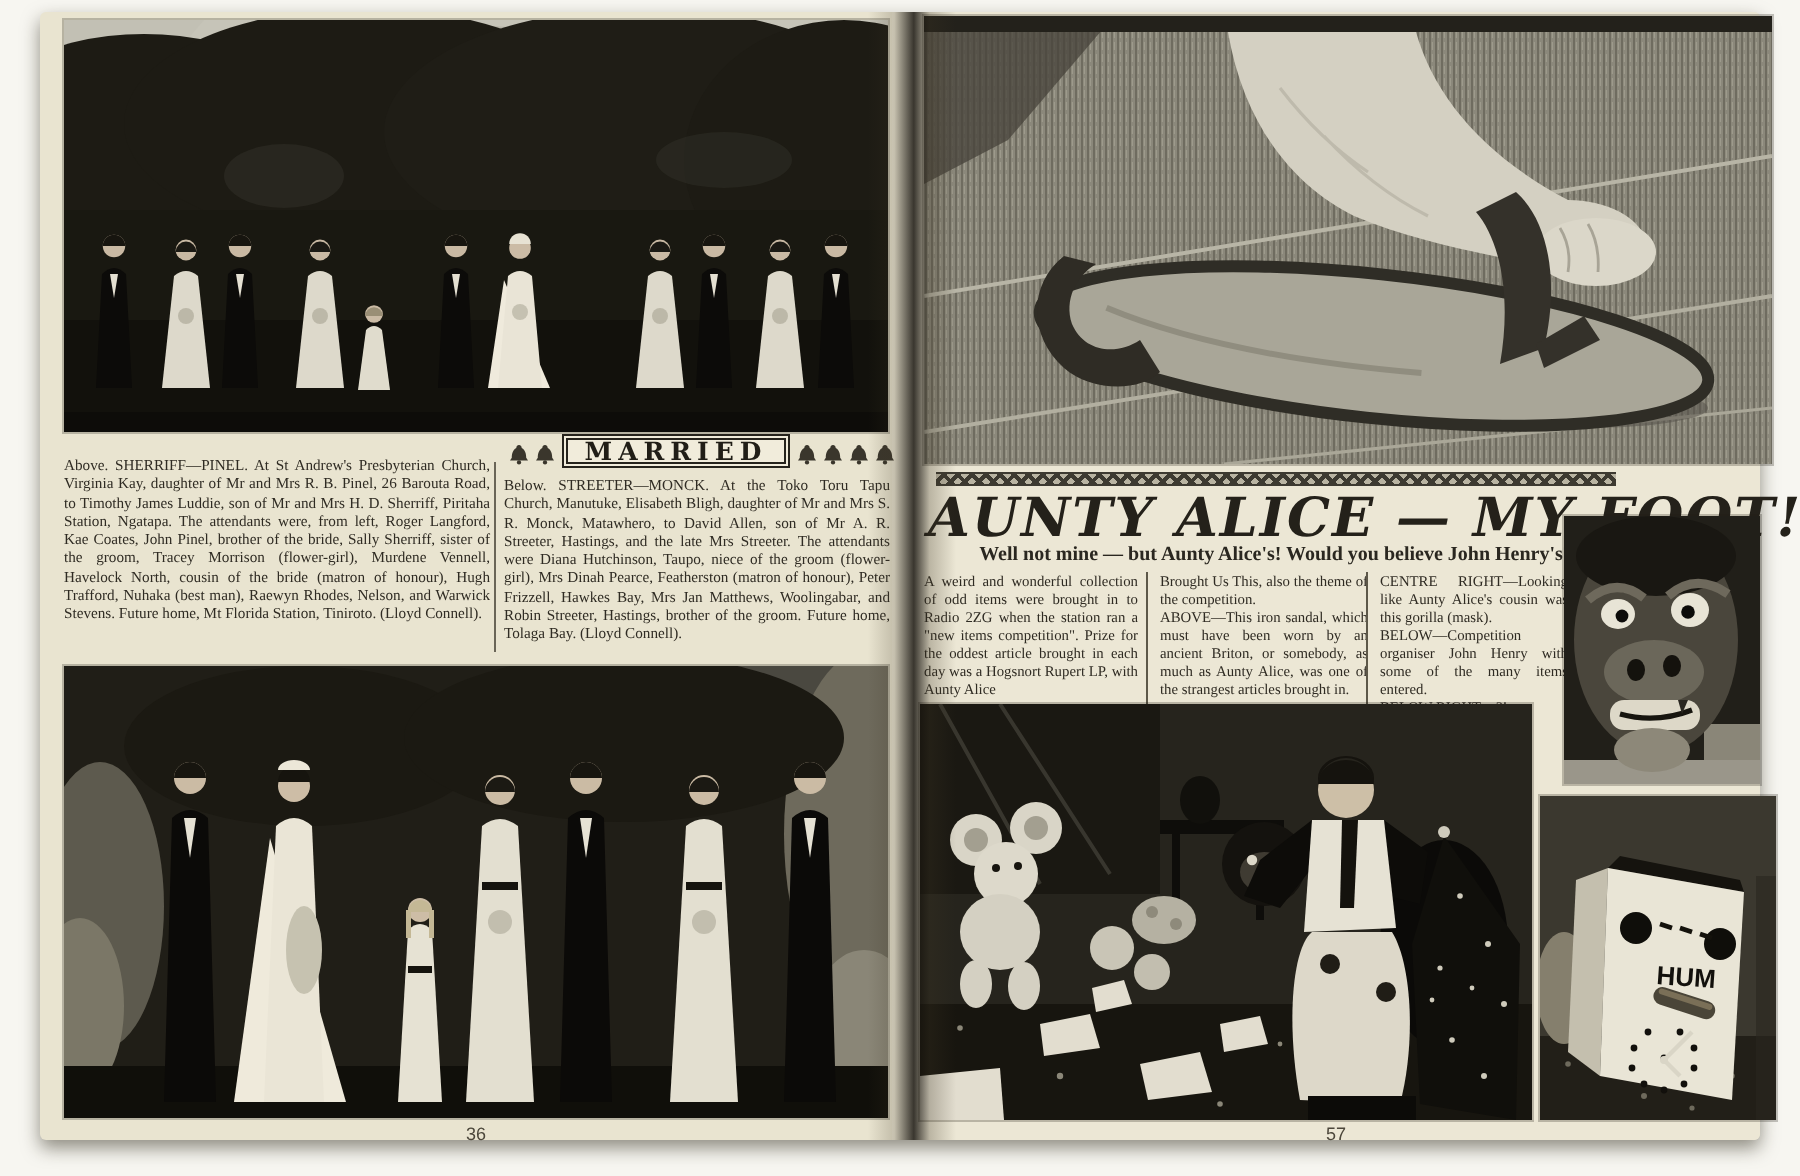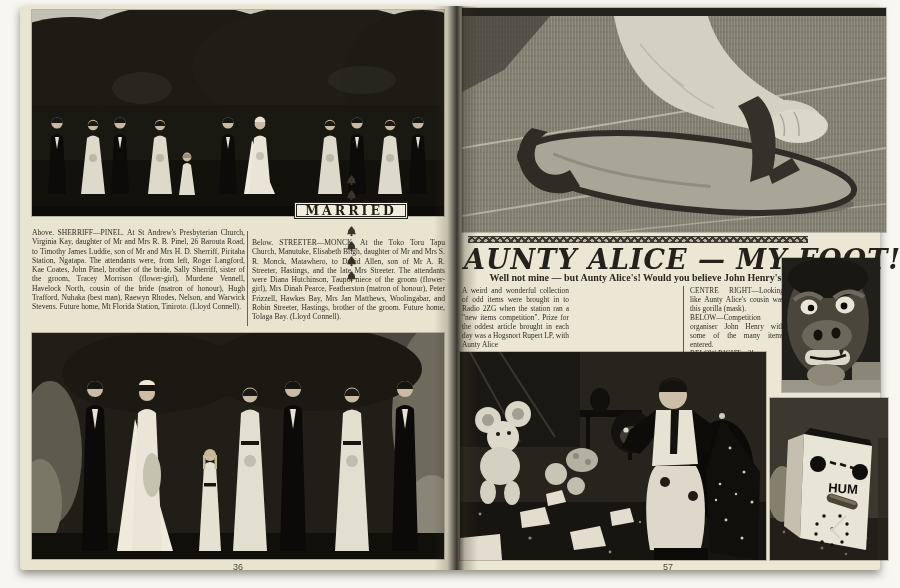--- a/index.html
+++ b/index.html
@@ -87,21 +87,21 @@
       <use href="#p1woman" x="298"></use>
           <use href="#p1man" x="325"></use>
           <use href="#p1woman" x="358"></use>
           <use href="#p1man" x="386"></use>
     </svg>
   </div>
 
   <div class="caption" style="left:12px;top:222px;width:213px;height:100px;">Above. SHERRIFF—PINEL. At St Andrew's Presbyterian Church, Virginia Kay, daughter of Mr and Mrs R. B. Pinel, 26 Barouta Road, to Timothy James Luddie, son of Mr and Mrs H. D. Sherriff, Piritaha Station, Ngatapa. The attendants were, from left, Roger Langford, Kae Coates, John Pinel, brother of the bride, Sally Sherriff, sister of the groom, Tracey Morrison (flower-girl), Murdene Vennell, Havelock North, cousin of the bride (matron of honour), Hugh Trafford, Nuhaka (best man), Raewyn Rhodes, Nelson, and Warwick Stevens. Future home, Mt Florida Station, Tiniroto. (Lloyd Connell).</div>
   <div class="vrule" style="left:227px;top:225px;height:95px;"></div>
 
-  <div class="banner-row" style="left:228px;top:212px;width:206px;height:15px;flex-direction:column;">
+  <div class="banner-row" style="left:228px;top:212px;width:206px;height:15px;">
     <span class="bell"><svg viewBox="0 0 10 11" width="9" height="11">
             <path d="M5 0 C6 0 6.5 .8 6.5 1.6 C8.5 2.6 9 5 9 7 L10 8.5 L0 8.5 L1 7 C1 5 1.5 2.6 3.5 1.6 C3.5 .8 4 0 5 0 Z" fill="#3a362c"></path>
             <circle cx="5" cy="9.6" r="1.2" fill="#3a362c"></circle>
           </svg></span>
     <span class="bell"><svg viewBox="0 0 10 11" width="9" height="11">
             <path d="M5 0 C6 0 6.5 .8 6.5 1.6 C8.5 2.6 9 5 9 7 L10 8.5 L0 8.5 L1 7 C1 5 1.5 2.6 3.5 1.6 C3.5 .8 4 0 5 0 Z" fill="#3a362c"></path>
             <circle cx="5" cy="9.6" r="1.2" fill="#3a362c"></circle>
           </svg></span>
     <span class="married-box">MARRIED</span>
     <span class="bell"><svg viewBox="0 0 10 11" width="9" height="11">
@@ -207,20 +207,22 @@
       <path d="M296 88 C312 102 318 132 310 166 L288 174 C294 140 288 112 276 98 Z" fill="#34312a"></path>
       <path d="M306 164 L330 150 L338 162 L310 176 Z" fill="#34312a"></path>
     </svg>
   </div>
 
   <div class="ornament" style="left:448px;top:230px;width:340px;"></div>
   <div class="headline" style="left:444px;top:238px;width:346px;">AUNTY ALICE — MY FOOT!</div>
   <div class="subhead" style="left:450px;top:266px;width:336px;">Well not mine — but Aunty Alice's!  Would you believe John Henry's?</div>
 
   <div class="article-col" style="left:442px;top:280px;width:107px;height:72px;">A weird and wonderful collection of odd items were brought in to Radio 2ZG when the station ran a "new items competition". Prize for the oddest article brought in each day was a Hogsnort Rupert LP, with Aunty Alice</div>
+  <div class="article-col col-rule" style="left:553px;top:280px;width:104px;height:72px;">Brought Us This, also the theme of the competition.
+ABOVE—This iron sandal, which must have been worn by an ancient Briton, or somebody, as much as Aunty Alice, was one of the strangest articles brought in.</div>
   <div class="article-col col-rule" style="left:663px;top:280px;width:94px;height:72px;">CENTRE RIGHT—Looking like Aunty Alice's cousin was this gorilla (mask).
 BELOW—Competition organiser John Henry with some of the many items entered.
 BELOW RIGHT—?!</div>
 
   <div class="photo" style="left:762px;top:252px;width:98px;height:134px;">
     <svg width="98" height="134" viewBox="0 0 98 134">
       <rect width="98" height="134" fill="#211f19"></rect>
       <rect x="70" y="104" width="28" height="30" fill="#8a8678"></rect>
       <rect y="122" width="98" height="12" fill="#9a968a"></rect>
       <ellipse cx="46" cy="62" rx="41" ry="57" fill="#4a463c"></ellipse>

